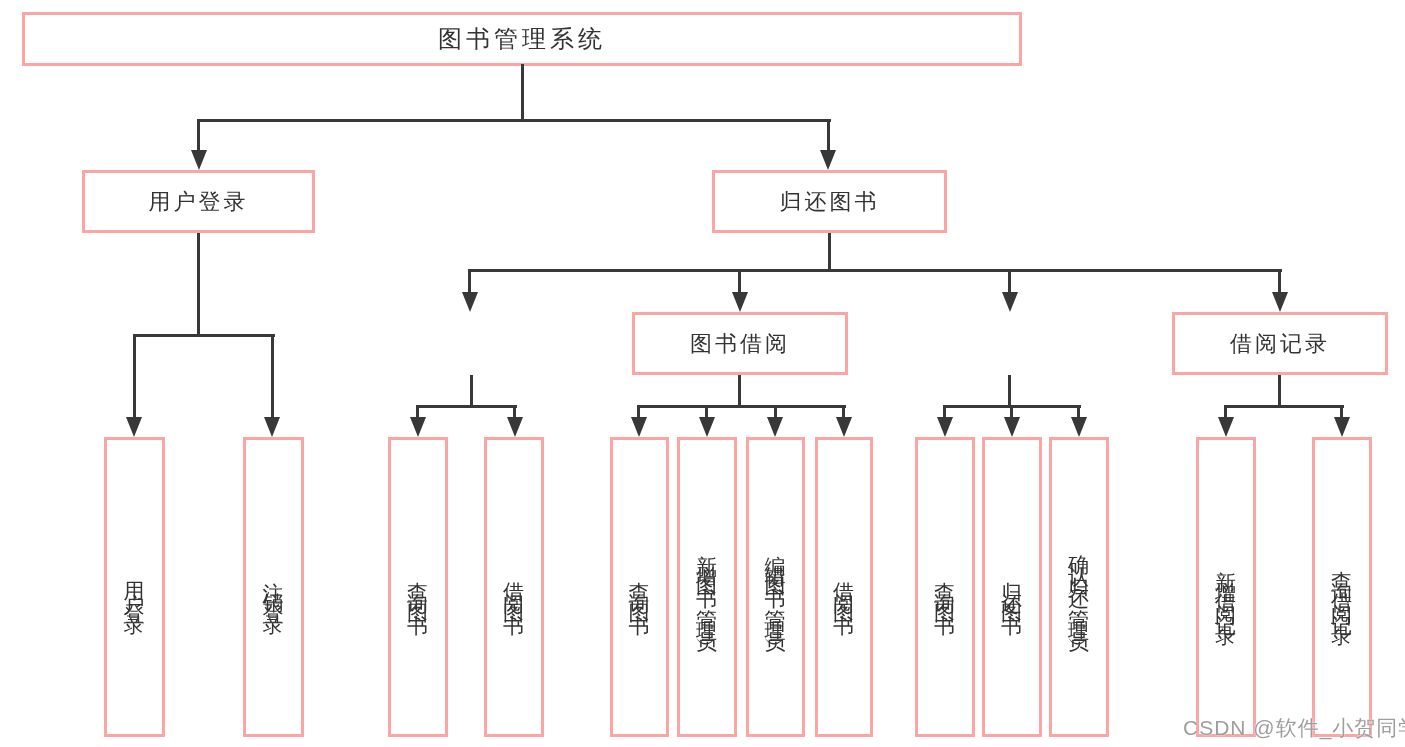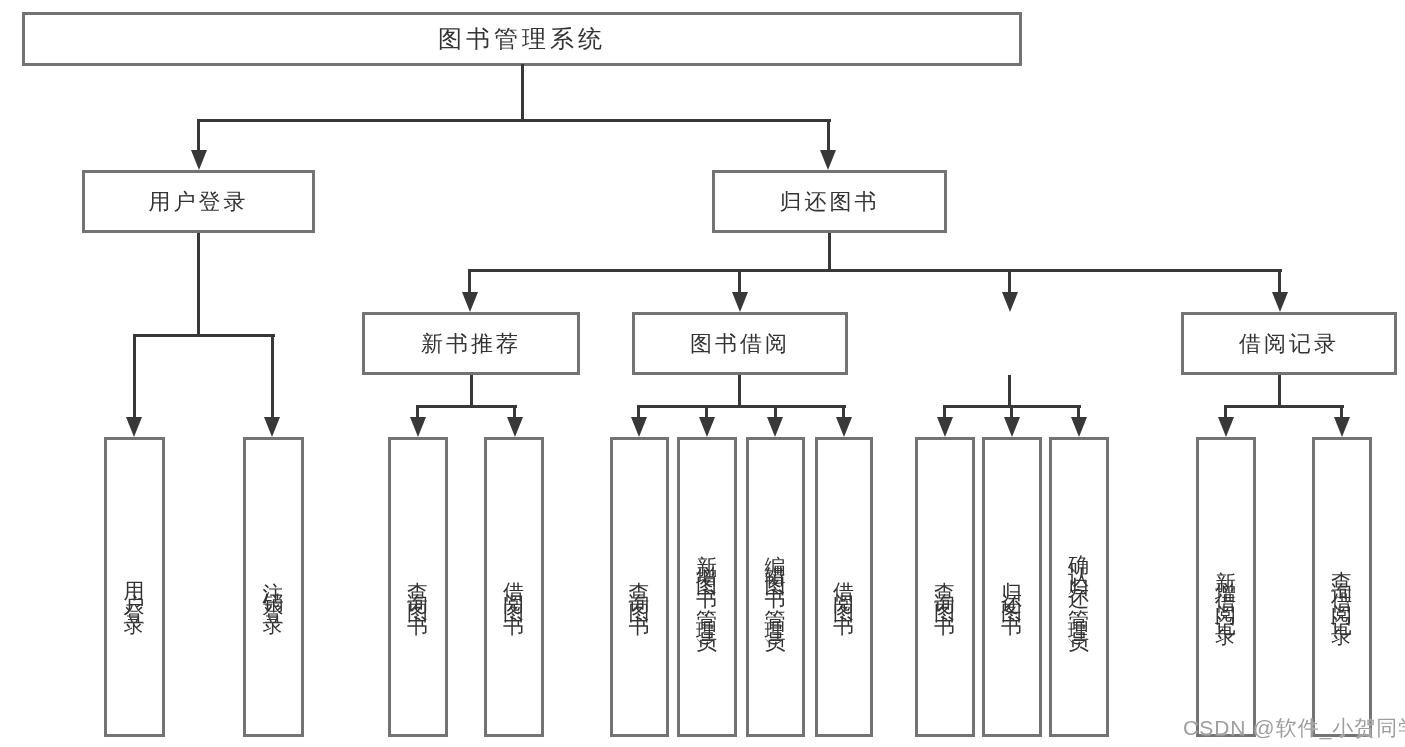--- a/index.html
+++ b/index.html
@@ -7,21 +7,21 @@
     position: relative;
     width: 1405px;
     height: 747px;
     background: #ffffff;
     font-family: "Liberation Sans", "DejaVu Sans", sans-serif;
     overflow: hidden;
   }
   .box {
     position: absolute;
     box-sizing: border-box;
-    border: 3px solid #737373;
+    border: 3px solid #fca5a5;
     background: #ffffff;
     color: #333333;
     display: flex;
     align-items: center;
     justify-content: center;
     text-align: center;
   }
   .root-box   { font-size: 24px; letter-spacing: 4px; }
   .branch-box { font-size: 22px; letter-spacing: 3px; }
   .leaf-box {
@@ -89,27 +89,24 @@
   <div class="line" style="left:469px; top:269px; width:813px; height:3px;"></div>
   <div class="line" style="left:468px; top:269px; width:3px; height:26px;"></div>
   <div class="arrowhead" style="left:462px; top:292px;"></div>
   <div class="line" style="left:738px; top:269px; width:3px; height:26px;"></div>
   <div class="arrowhead" style="left:732px; top:292px;"></div>
   <div class="line" style="left:1008px; top:269px; width:3px; height:26px;"></div>
   <div class="arrowhead" style="left:1002px; top:292px;"></div>
   <div class="line" style="left:1278px; top:269px; width:3px; height:26px;"></div>
   <div class="arrowhead" style="left:1272px; top:292px;"></div>
 
-  <div class="box branch-box" style="left:362px; top:312px; width:218px; height:63px;">
-    <span>新书推荐</span>
-  </div>
   <div class="box branch-box" style="left:632px; top:312px; width:216px; height:63px;">
     <span>图书借阅</span>
   </div>
-  <div class="box branch-box" style="left:1172px; top:312px; width:216px; height:63px;margin-left:9px;">
+  <div class="box branch-box" style="left:1172px; top:312px; width:216px; height:63px;">
     <span>借阅记录</span>
   </div>
 
   <div class="line" style="left:470px; top:375px; width:3px; height:33px;"></div>
   <div class="line" style="left:416px; top:405px; width:101px; height:3px;"></div>
   <div class="line" style="left:416px; top:405px; width:3px; height:14px;"></div>
   <div class="arrowhead" style="left:410px; top:417px;"></div>
   <div class="line" style="left:513px; top:405px; width:3px; height:14px;"></div>
   <div class="arrowhead" style="left:507px; top:417px;"></div>
 

